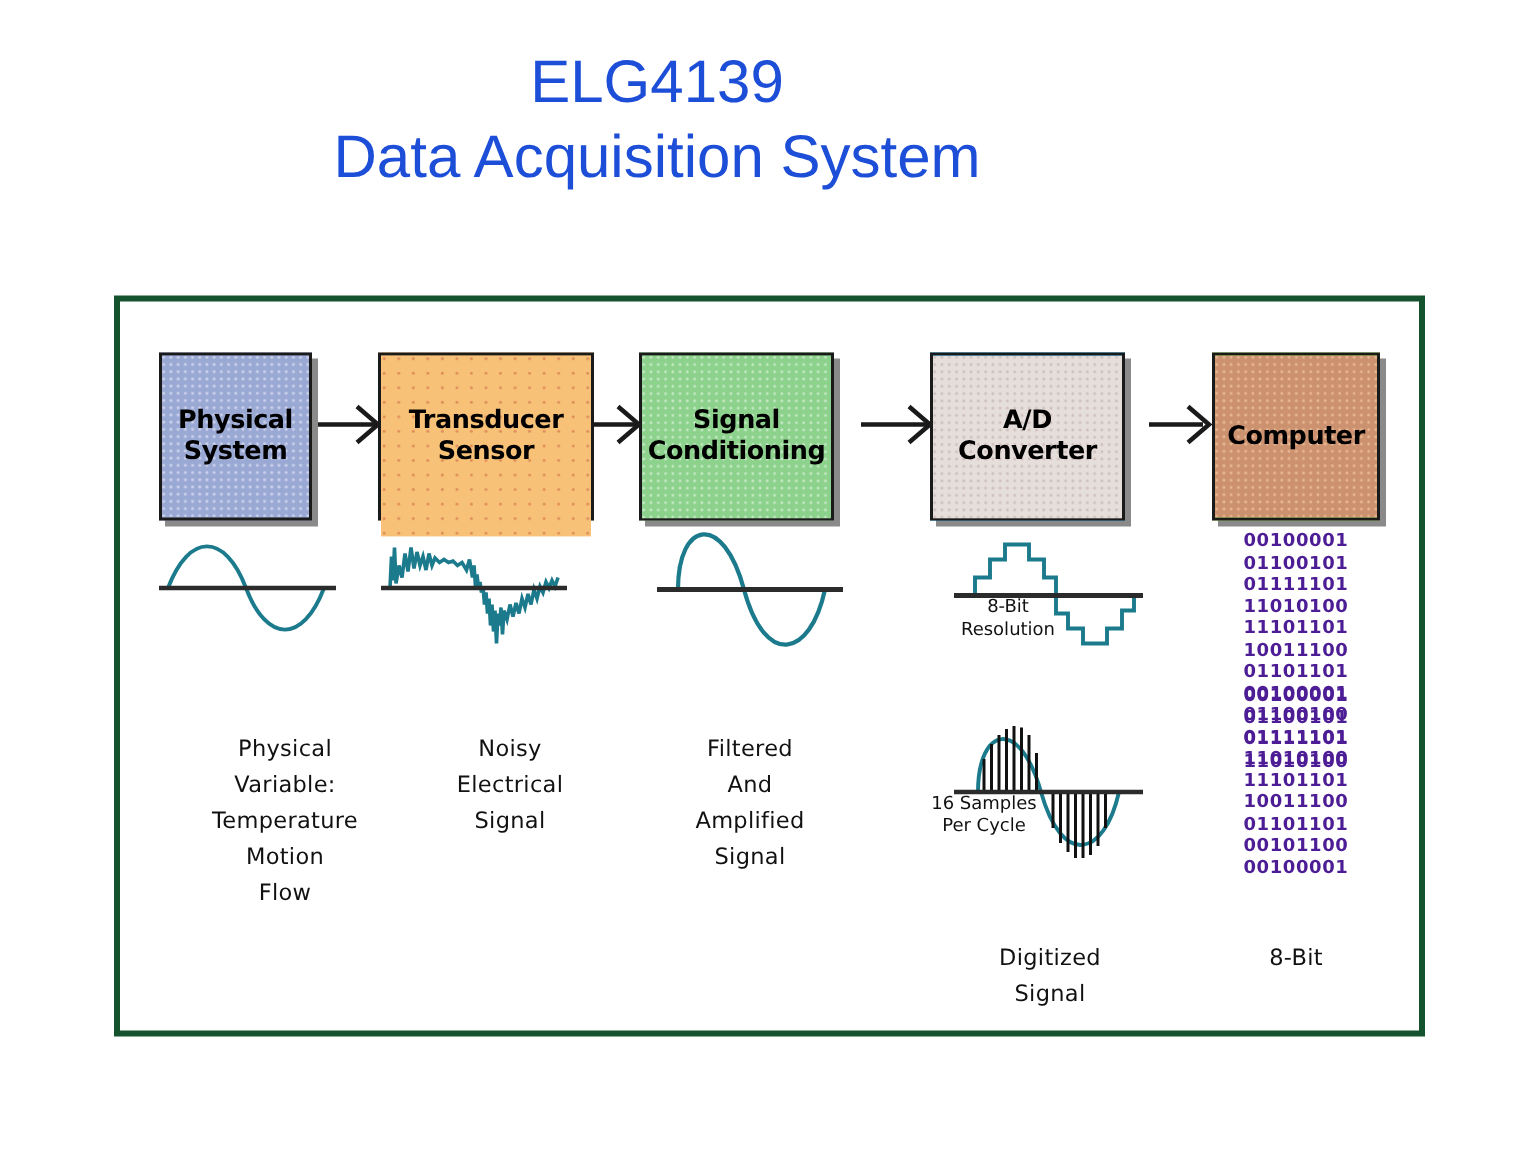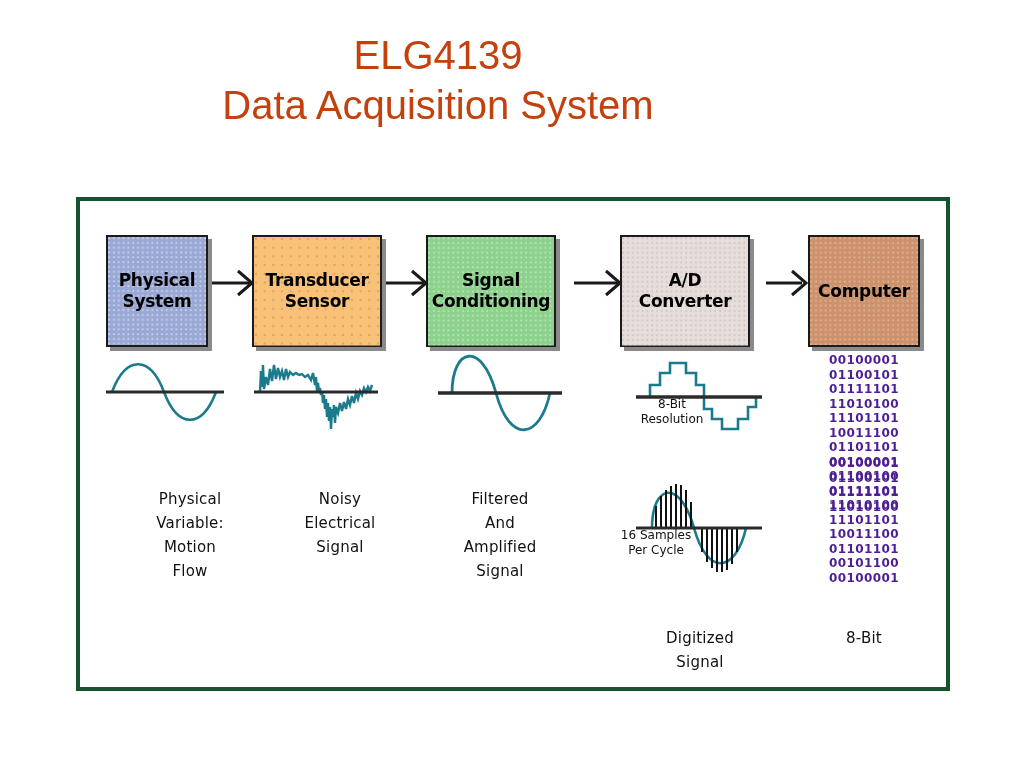--- a/index.html
+++ b/index.html
@@ -17,21 +17,21 @@
 
   
   #slide-title {
     position: absolute;
     left: 0;
     top: 30px;
     width: 876px;
     text-align: center;
     font-size: 40px;
     line-height: 50px;
-    color: #c2410c;
+    color: #1d4ed8;
     font-weight: normal;
     letter-spacing: 0px;
   }
   #slide-title .tline { display: block; }
 
   
   #figure-frame {
     position: absolute;
     left: 76px;
     top: 197px;
@@ -158,21 +158,21 @@
         </pattern>
           </defs>
         <rect width="102" height="112" fill="url(#pat1)"></rect>
       </svg>
       <div style="position:relative;">
         <span class="bx-label">Physical</span>
         <span class="bx-label">System</span>
       </div>
     </div>
 
-    <div class="proc-box" style="left:172px; top:34px; width:130px; height:112px; background:#f7c277;">
+    <div class="proc-box" style="left:172px; top:34px; width:144px; height:112px; background:#f7c277;">
       <svg class="tex" viewBox="0 0 130 112" preserveAspectRatio="none">
         <defs>
             <pattern id="pat2" width="9" height="9" patternUnits="userSpaceOnUse">
           <rect width="9" height="9" fill="#f7c277"></rect>
               <circle cx="2" cy="2" r="0.9" fill="#e08c5a"></circle>
         </pattern>
           </defs>
         <rect width="130" height="112" fill="url(#pat2)"></rect>
       </svg>
       <div style="position:relative;">
@@ -309,20 +309,21 @@
     <div class="binary-block" style="left:722px; top:255px; width:124px;">
       <span class="brow">00100001</span>
       <span class="brow">01100101</span>
       <span class="brow">01111101</span>
       <span class="brow">11010100</span>
     </div>
 
     <div class="caption" style="left:26px; top:286px; width:168px;">
       <span class="cl">Physical</span>
       <span class="cl">Variable:</span>
+      <span class="cl">Temperature</span>
       <span class="cl">Motion</span>
       <span class="cl">Flow</span>
     </div>
 
     <div class="caption" style="left:190px; top:286px; width:140px;">
       <span class="cl">Noisy</span>
       <span class="cl">Electrical</span>
       <span class="cl">Signal</span>
     </div>
 

